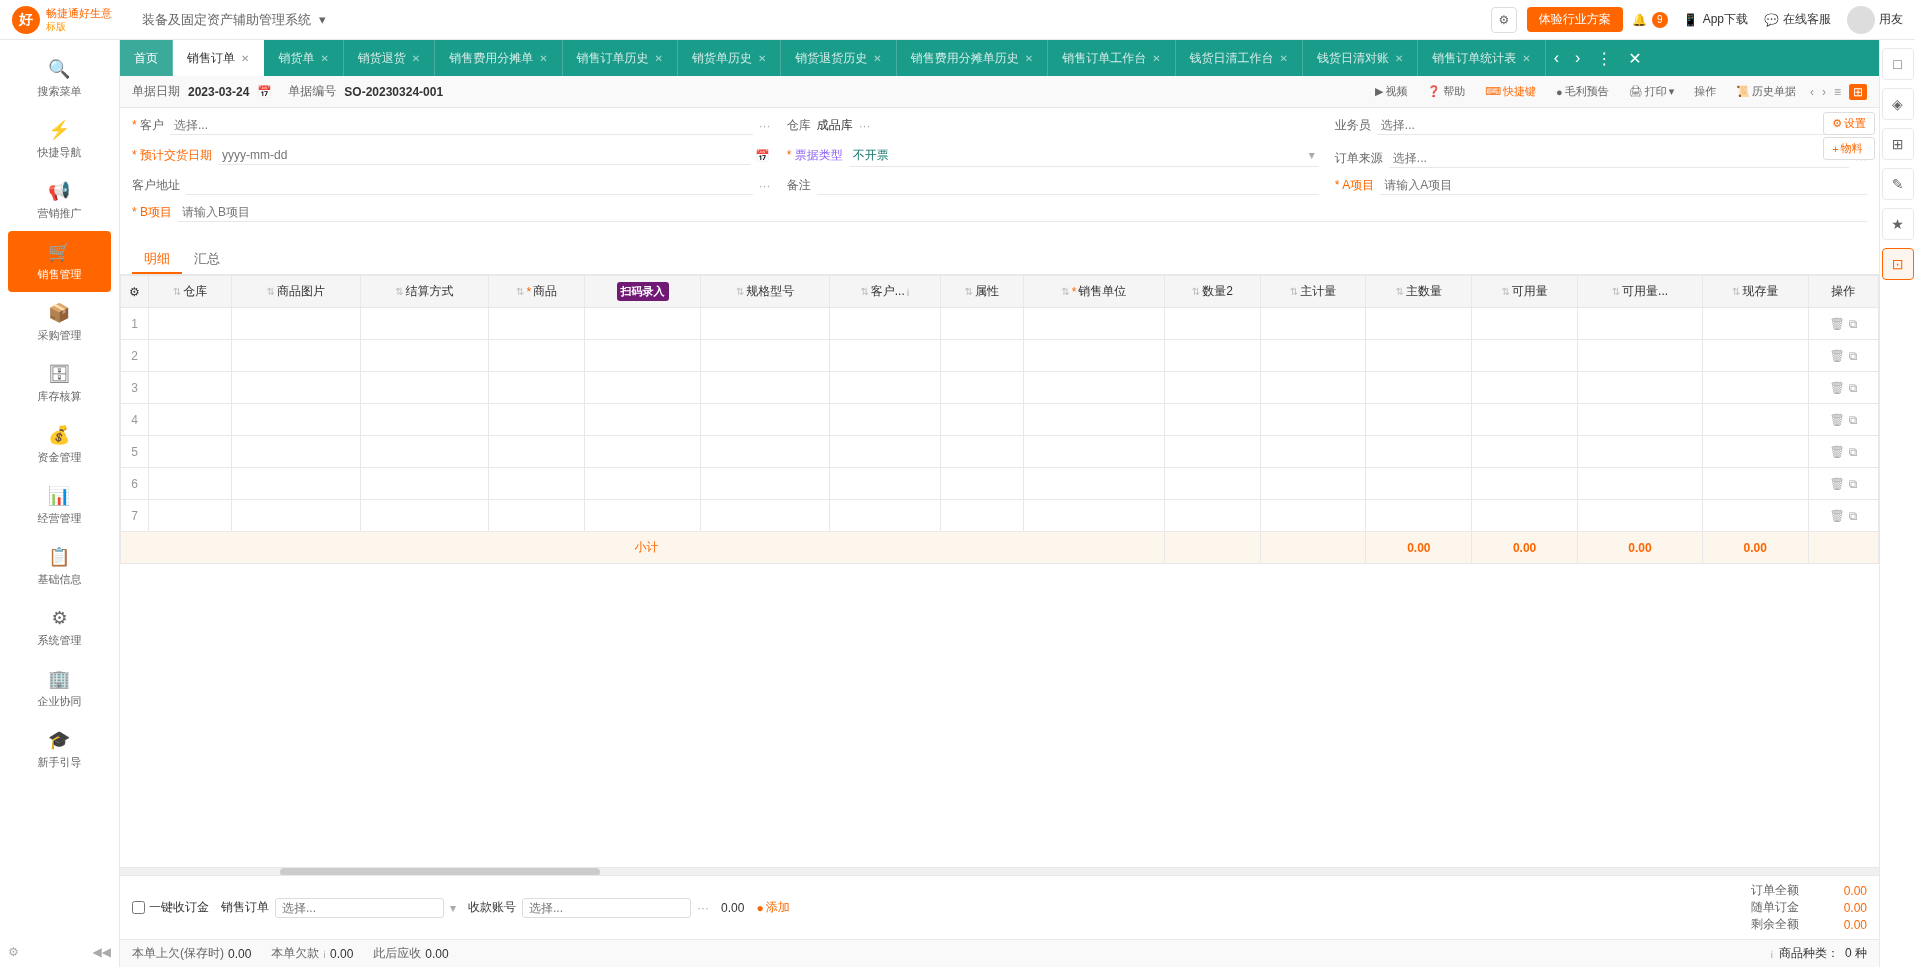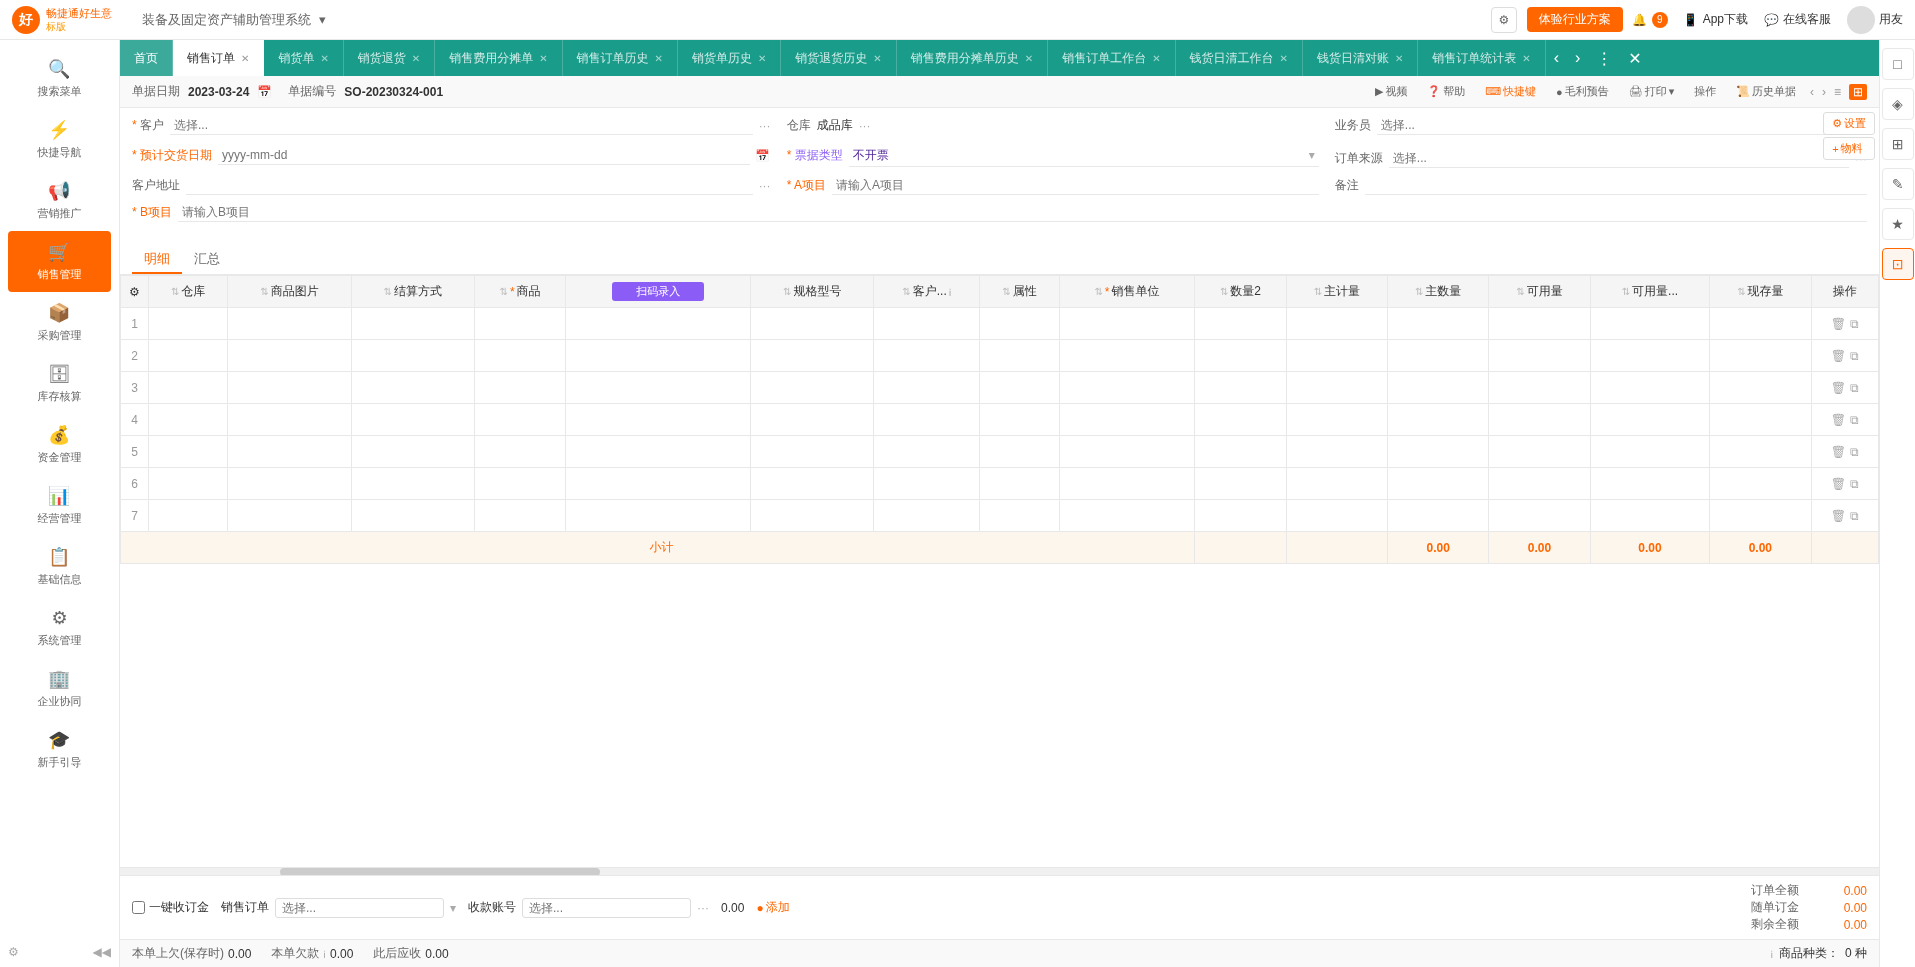--- a/index.html
+++ b/index.html
@@ -47,32 +47,32 @@
     .form-label { color: #666; white-space: nowrap; }
     .form-value { color: #333; font-weight: bold; }
     .header-actions { margin-left: auto; display: flex; align-items: center; gap: 8px; }
     .form-row { display: flex; align-items: center; margin-bottom: 8px; gap: 16px; }
     .form-cell { display: flex; align-items: center; flex: 1; gap: 6px; min-width: 0; }
     .field-label { color: #666; white-space: nowrap; font-size: 12px; }
     .field-label.required::before { content: '* '; color: #f60; }
     .field-input { flex: 1; border: none; border-bottom: 1px solid #e8e8e8; padding: 2px 4px; font-size: 12px; color: #999; outline: none; min-width: 80px; }
     .field-dots { color: #aaa; cursor: pointer; }
     .select-field { display: flex; align-items: center; flex: 1; border-bottom: 1px solid #e8e8e8; padding: 2px 4px; cursor: pointer; }
-    .select-value { flex: 1; color: #4c1d95; font-size: 12px; }
+    .select-value { flex: 1; color: #0f766e; font-size: 12px; }
     .select-arrow { color: #aaa; }
     
     
     .detail-tabs { display: flex; padding: 8px 12px 0; border-bottom: 1px solid #e8e8e8; background: #fff; }
     .detail-tab { padding: 4px 12px; cursor: pointer; font-size: 13px; color: #666; border-bottom: 2px solid transparent; }
     .detail-tab.active { color: #f60; border-bottom-color: #f60; }
     .data-table { width: 100%; border-collapse: collapse; font-size: 12px; }
     .data-table th { background: #f5f5f5; border: 1px solid #e8e8e8; padding: 6px 4px; text-align: center; white-space: nowrap; color: #333; font-weight: normal; position: sticky; top: 0; z-index: 2; }
     .data-table td { border: 1px solid #e8e8e8; padding: 4px; text-align: center; height: 32px; }
     .row-num { color: #999; }
-    .scan-btn { background: #8b5cf6; color: white; border: none; padding: 2px 24px; border-radius: 3px; cursor: pointer; font-size: 11px; }
+    .scan-btn { background: #701a75; color: white; border: none; padding: 2px 4px; border-radius: 3px; cursor: pointer; font-size: 11px; font-weight: bold; }
     .sort-icon { color: #bbb; font-size: 10px; }
     .col-header { display: flex; align-items: center; justify-content: center; gap: 2px; }
     .bottom-info { display: flex; align-items: center; gap: 4px; color: #666; font-size: 12px; }
     .bottom-value { color: #333; }
     .checkbox-field { display: flex; align-items: center; gap: 4px; }
     .payment-field { display: flex; align-items: center; gap: 6px; }
     .mini-input { border: 1px solid #ddd; border-radius: 3px; padding: 2px 6px; font-size: 12px; min-width: 60px; }
     .add-btn { color: #f60; cursor: pointer; display: flex; align-items: center; gap: 2px; }
     
     
@@ -356,26 +356,26 @@
             </div>
           </div>
 
           <div class="form-row">
             <div class="form-cell" style="flex:1.2;">
               <span class="field-label">客户地址</span>
               <input class="field-input" type="text" placeholder="" style="">
               <span class="field-dots">···</span>
             </div>
             <div class="form-cell" style="flex:1;">
+              <span class="field-label">备注</span>
+              <input class="field-input" type="text" placeholder="" style="">
+            </div>
+            <div class="form-cell" style="flex:1;">
               <span class="field-label required" style="color:#f60;">A项目</span>
               <input class="field-input" type="text" placeholder="请输入A项目" style="">
-            </div>
-            <div class="form-cell" style="flex:1;">
-              <span class="field-label">备注</span>
-              <input class="field-input" type="text" placeholder="" style="">
             </div>
           </div>
 
           <div class="form-row">
             <div class="form-cell" style="flex:1.2;">
               <span class="field-label required" style="color:#f60;">B项目</span>
               <input class="field-input" type="text" placeholder="请输入B项目" style="">
             </div>
           </div>
         </div>

